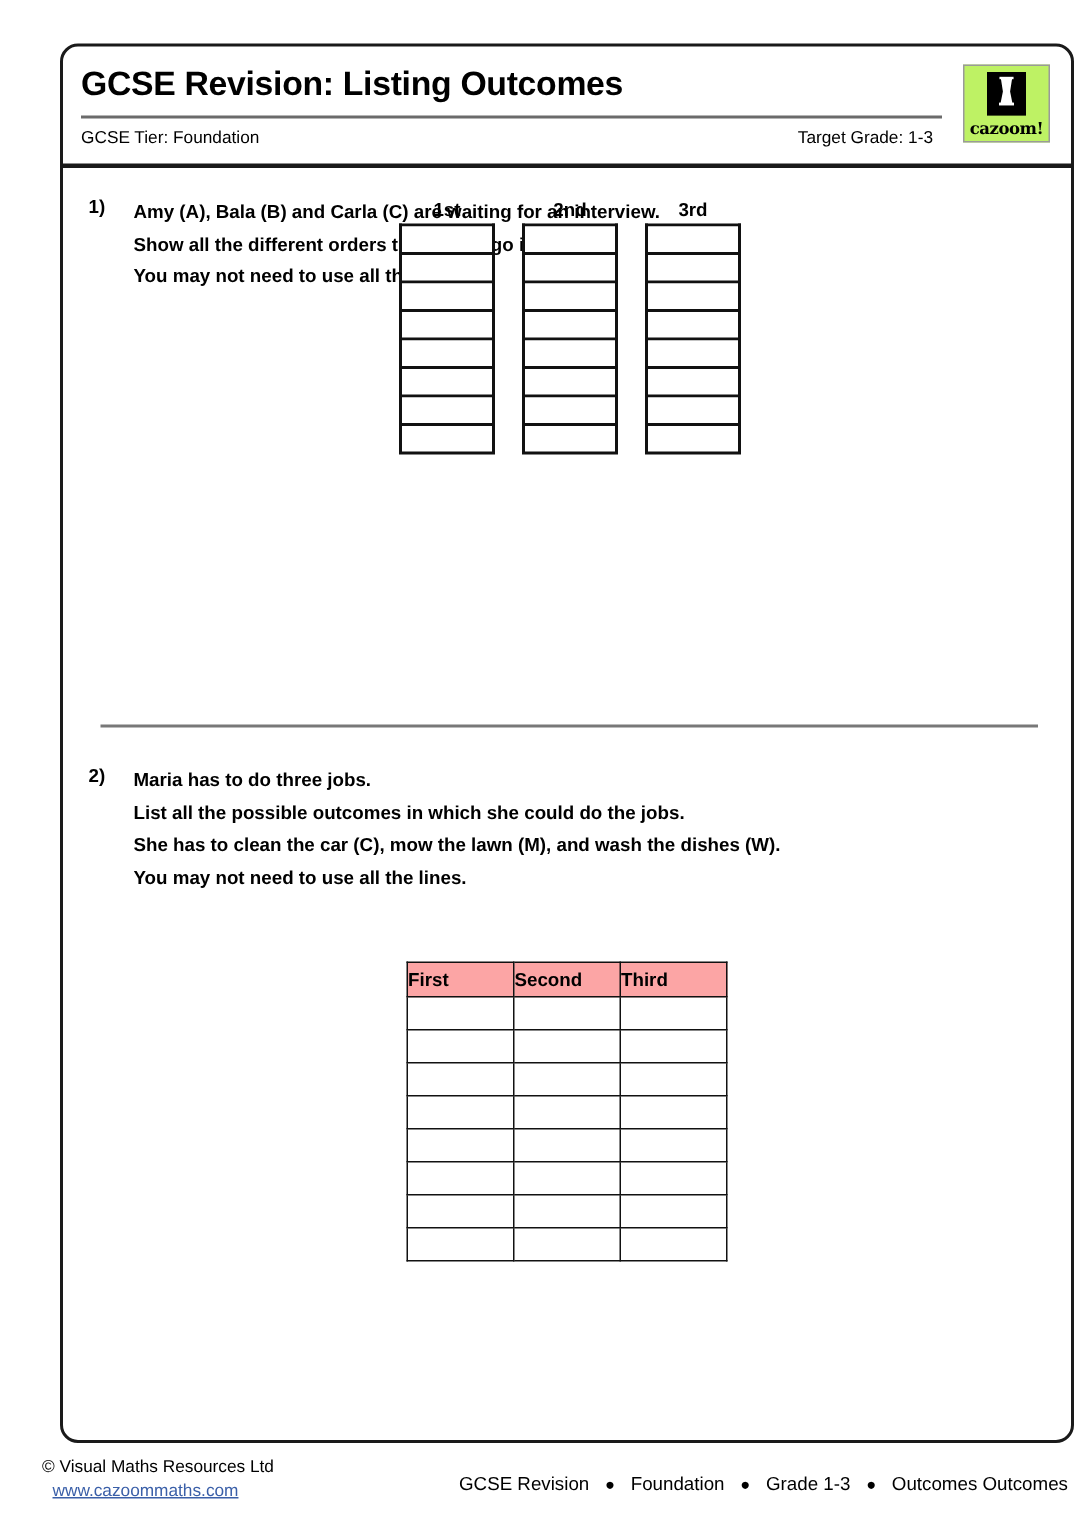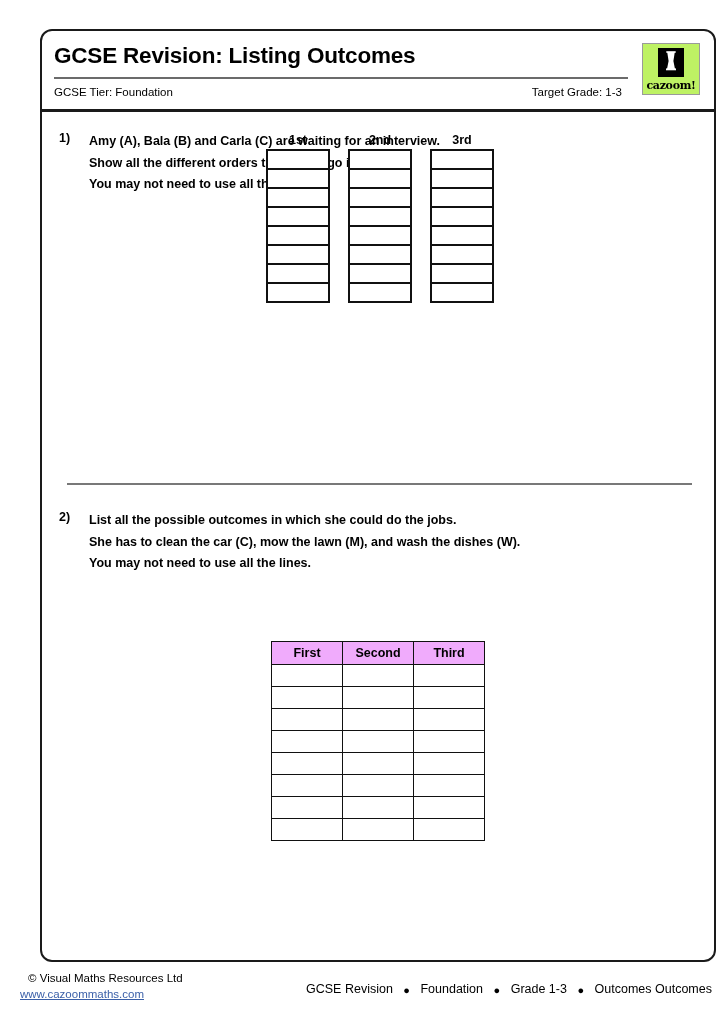--- a/index.html
+++ b/index.html
@@ -193,24 +193,24 @@
     table-layout: fixed;
   }
   .grid td, .grid th {
     border: 1.7px solid #111111;
     height: 22px;
     padding: 0;
     box-sizing: border-box;
     background: #ffffff;
   }
   .grid th {
-    background: #f0abfc;
+    background: #fca5a5;
     font-size: 12.5px;
     font-weight: bold;
-    text-align: center;
+    text-align: left;
     height: 23px;
   }
 
   
   .footer {
     position: absolute;
     left: 0;
     top: 968px;
     width: 724px;
     height: 50px;
@@ -218,21 +218,21 @@
   }
   .foot-copy {
     position: absolute;
     left: 28px;
     top: 4px;
     font-size: 11.5px;
     white-space: nowrap;
   }
   .foot-url {
     position: absolute;
-    left: 20px;
+    left: 35px;
     top: 20px;
     font-size: 11.5px;
     color: #3a5fa8;
     white-space: nowrap;
   }
   .foot-crumb {
     position: absolute;
     left: 306px;
     top: 14px;
     font-size: 12.5px;
@@ -325,20 +325,21 @@
         </div>
 
       </div>
     </div>
 
     <div class="separator"></div>
 
     <div class="qblock q2">
       <div class="qnum">2)</div>
       <div class="qlines">
+        <div class="qline">Maria has to do three jobs.</div>
         <div class="qline">List all the possible outcomes in which she could do the jobs.</div>
         <div class="qline">She has to clean the car (C), mow the lawn (M), and wash the dishes (W).</div>
         <div class="qline">You may not need to use all the lines.</div>
       </div>
 
       <table class="grid" style="left:229px; top:131px; width:213px;">
         <colgroup>
           <col style="width:71px;">
           <col style="width:71px;">
           <col style="width:71px;">

